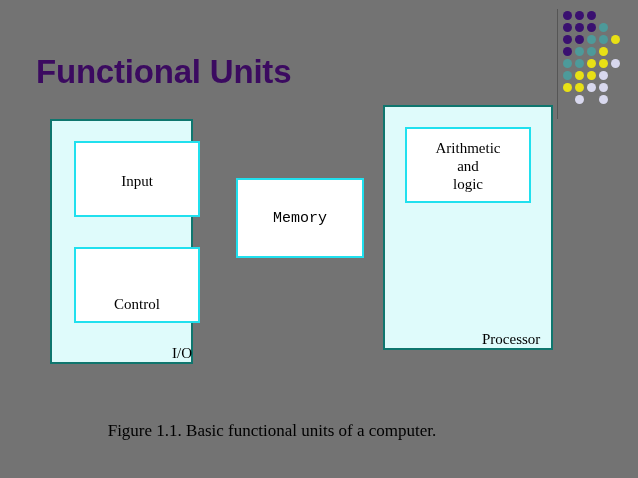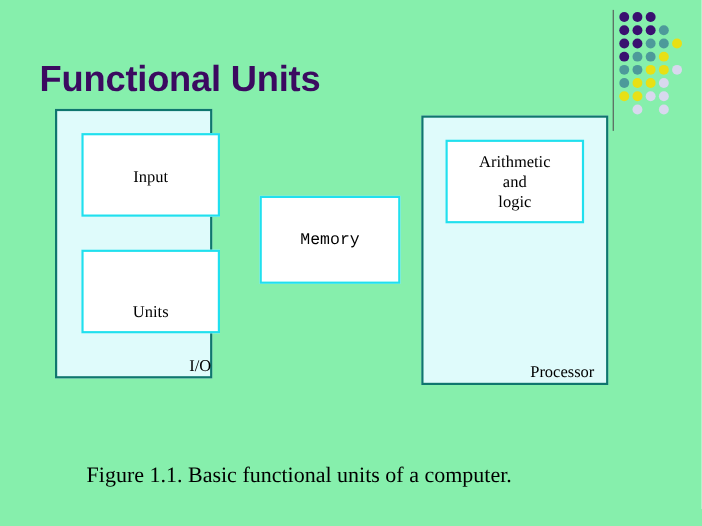--- a/index.html
+++ b/index.html
@@ -8,21 +8,21 @@
     padding: 0;
     background: #ffffff;
   }
   body {
     font-family: "Liberation Serif", serif;
   }
   #slide {
     position: relative;
     width: 638px;
     height: 478px;
-    background: #86efac;
+    background: #737373;
     overflow: hidden;
   }
 
   
   #slide-title {
     position: absolute;
     left: 36px;
     top: 53px;
     font-family: "Liberation Sans", sans-serif;
     font-weight: bold;
@@ -79,21 +79,21 @@
     color: #000000;
   }
   .unit-name {
     position: absolute;
     font-family: "Liberation Serif", serif;
     font-size: 15px;
     color: #000000;
     white-space: nowrap;
   }
 
-  #io-unit      { left: 50px;  top: 99px; width: 143px; height: 245px; }
+  #io-unit      { left: 50px;  top: 119px; width: 143px; height: 245px; }
   #io-input     { left: 22px;  top: 20px;  width: 126px; height: 76px;  }
   #io-input-lbl { top: 29px; }
   #io-output    { left: 22px;  top: 126px; width: 126px; height: 76px;  }
   #io-output-lbl{ top: 46px; }
   #io-name      { left: 120px; top: 224px; }
 
   #memory-unit  { left: 236px; top: 178px; width: 128px; height: 80px;
                   background: #ffffff; }
   #memory-lbl   { top: 30px; font-family: Liberation Mono, monospace; }
 
@@ -105,21 +105,21 @@
   #proc-name      { left: 97px;  top: 224px; }
 
   
   #caption {
     position: absolute;
     left: 0;
     top: 421px;
     width: 544px;
     text-align: center;
     font-family: "Liberation Serif", serif;
-    font-size: 20px;
+    font-size: 17px;
     color: #000000;
   }
 </style>
 </head>
 <body>
 
 <div id="slide">
 
   <div id="slide-title">Functional Units</div>
 
@@ -156,21 +156,21 @@
       <div class="dot" style="left: 36px; top: 72px; background: rgb(216, 216, 238);"></div>
       <div class="dot" style="left: 12px; top: 84px; background: rgb(216, 216, 238);"></div>
       <div class="dot" style="left: 36px; top: 84px; background: rgb(216, 216, 238);"></div>
     </div>
 
   <div class="unit-box" id="io-unit">
     <div class="inner-box" id="io-input">
       <div class="box-label" id="io-input-lbl">Input</div>
     </div>
     <div class="inner-box" id="io-output">
-      <div class="box-label" id="io-output-lbl">Units</div>
+      <div class="box-label" id="io-output-lbl">Control</div>
     </div>
     <div class="unit-name" id="io-name">I/O</div>
   </div>
 
   <div class="inner-box" id="memory-unit">
     <div class="box-label" id="memory-lbl">Memory</div>
   </div>
 
   <div class="unit-box" id="proc-unit">
     <div class="inner-box" id="proc-alu">

